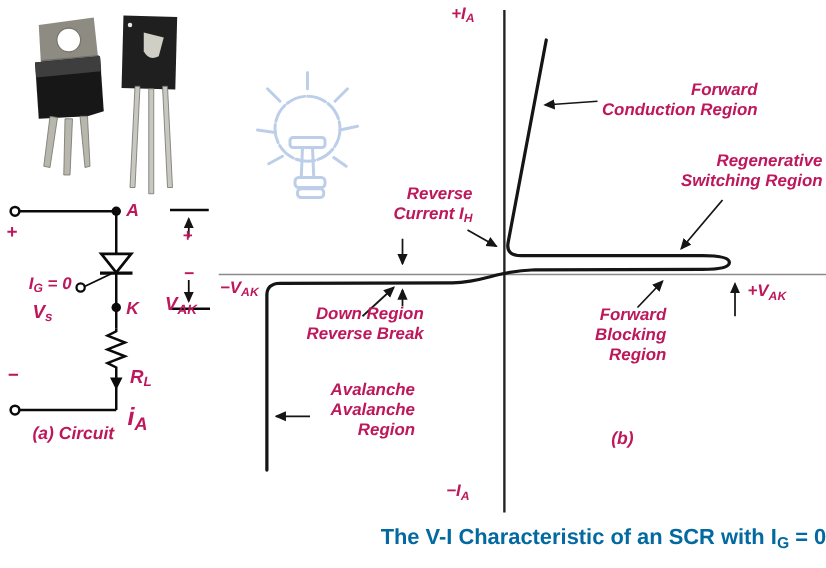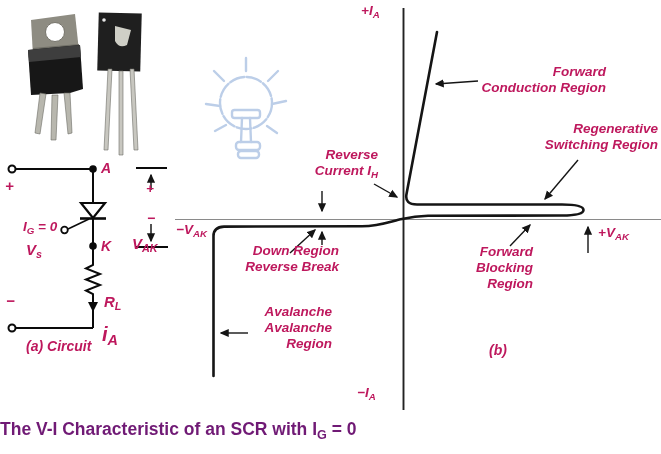--- a/index.html
+++ b/index.html
@@ -9,22 +9,22 @@
   }
   svg{position:absolute;left:0;top:0;}
   .lbl{
     position:absolute;font-weight:bold;font-size:13.5px;line-height:16px;
     color:#be185d;white-space:nowrap;font-style:italic;
   }
   .c{text-align:right;white-space:normal;}
   .sub{font-size:0.72em;vertical-align:-0.28em;font-weight:inherit;}
   .big{font-size:15px;}
   .cap{
-    position:absolute;left:0;top:419px;width:661px;text-align:left;
-    font-weight:bold;font-size:17.5px;color:#701a75;
+    position:absolute;left:0;top:419px;width:661px;text-align:right;
+    font-weight:bold;font-size:17.5px;color:#0369a1;
   }
 </style>
 </head>
 <body>
 
 <div class="canvas">
 
   <svg width="661" height="454" viewBox="0 0 661 454">
     <defs>
       <marker id="arr" viewBox="0 0 10 10" refX="8.5" refY="5" markerWidth="6.5" markerHeight="6.5" orient="auto">

